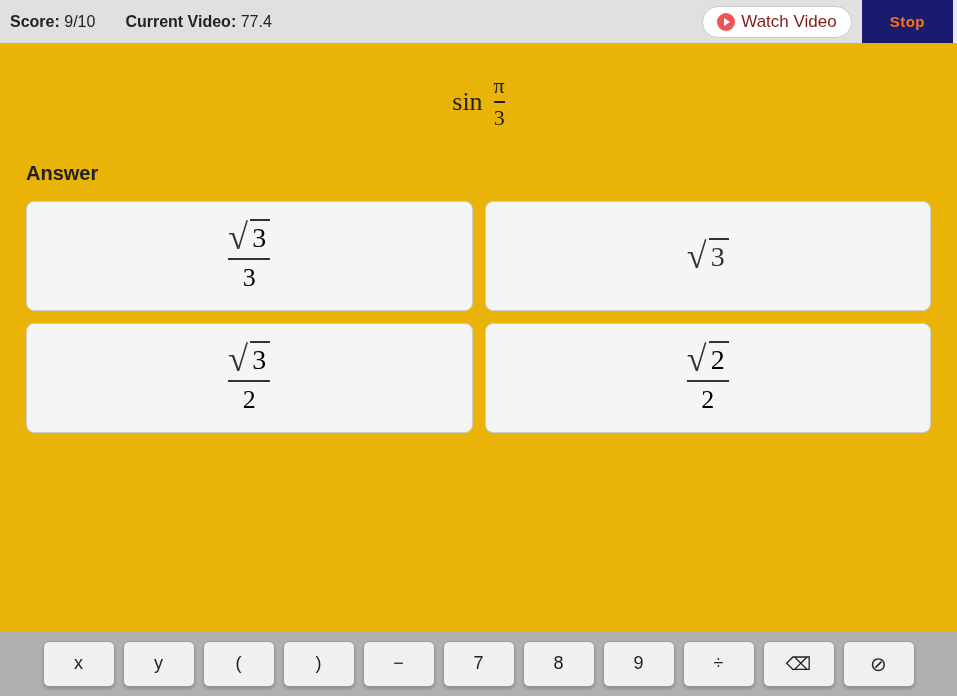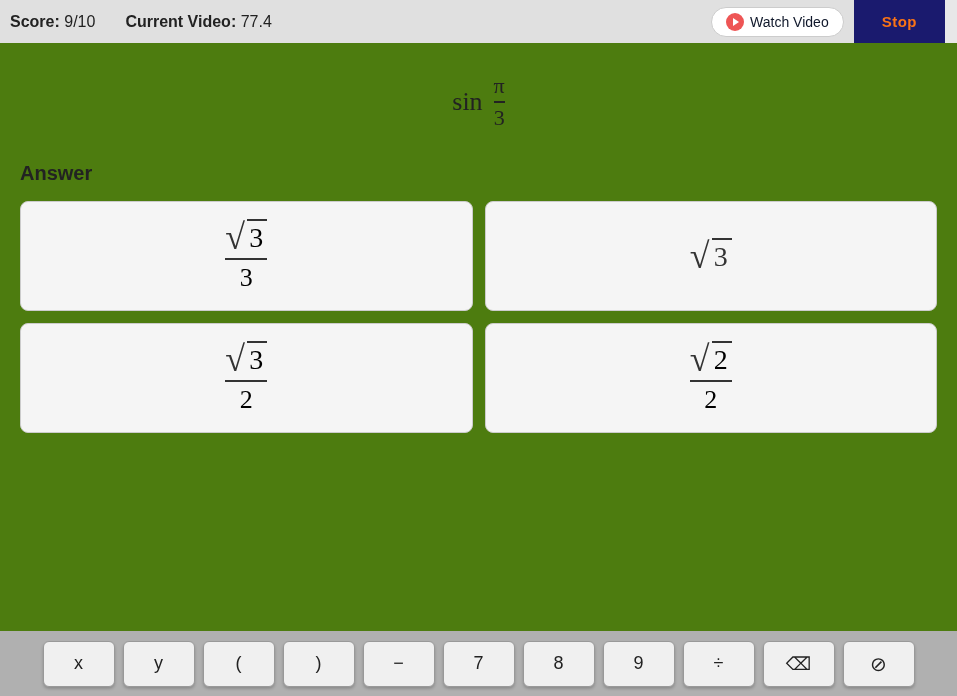--- a/index.html
+++ b/index.html
@@ -11,21 +11,21 @@
       font-family: Georgia, 'Times New Roman', serif;
       overflow: hidden;
       position: relative;
     }
 
     
     .top-bar {
       position: absolute;
       top: 0;
       left: 0;
-      right: 12px;
+      right: 4px;
       height: 43px;
       display: flex;
       align-items: center;
       justify-content: space-between;
       padding: 0 0 0 10px;
       background: #e0e0e0;
     }
 
     .score-time {
       display: flex;
@@ -40,23 +40,23 @@
     }
 
     .watch-video-btn {
       display: flex;
       align-items: center;
       gap: 6px;
       background: white;
       border: 1px solid #ccc;
       border-radius: 20px;
       padding: 5px 14px;
-      font-size: 14px;
-      font-family: Arial, sans-serif;
-      color: #0f172a;
+      font-size: 17px;
+      font-family: Arial, sans-serif;
+      color: #7f1d1d;
       cursor: pointer;
     }
 
     .watch-video-btn .play-icon {
       width: 18px;
       height: 18px;
       background: #e55;
       border-radius: 50%;
       display: flex;
       align-items: center;
@@ -86,22 +86,22 @@
       letter-spacing: 0.5px;
     }
 
     
     .main {
       position: absolute;
       top: 43px;
       left: 0;
       right: 0;
       bottom: 65px;
-      background: #4d7c0f;
-      padding: 20px 20px;
+      background: #eab308;
+      padding: 20px 26px;
     }
 
     
     .question-display {
       display: flex;
       justify-content: center;
       margin-bottom: 30px;
       margin-top: 10px;
     }
 

